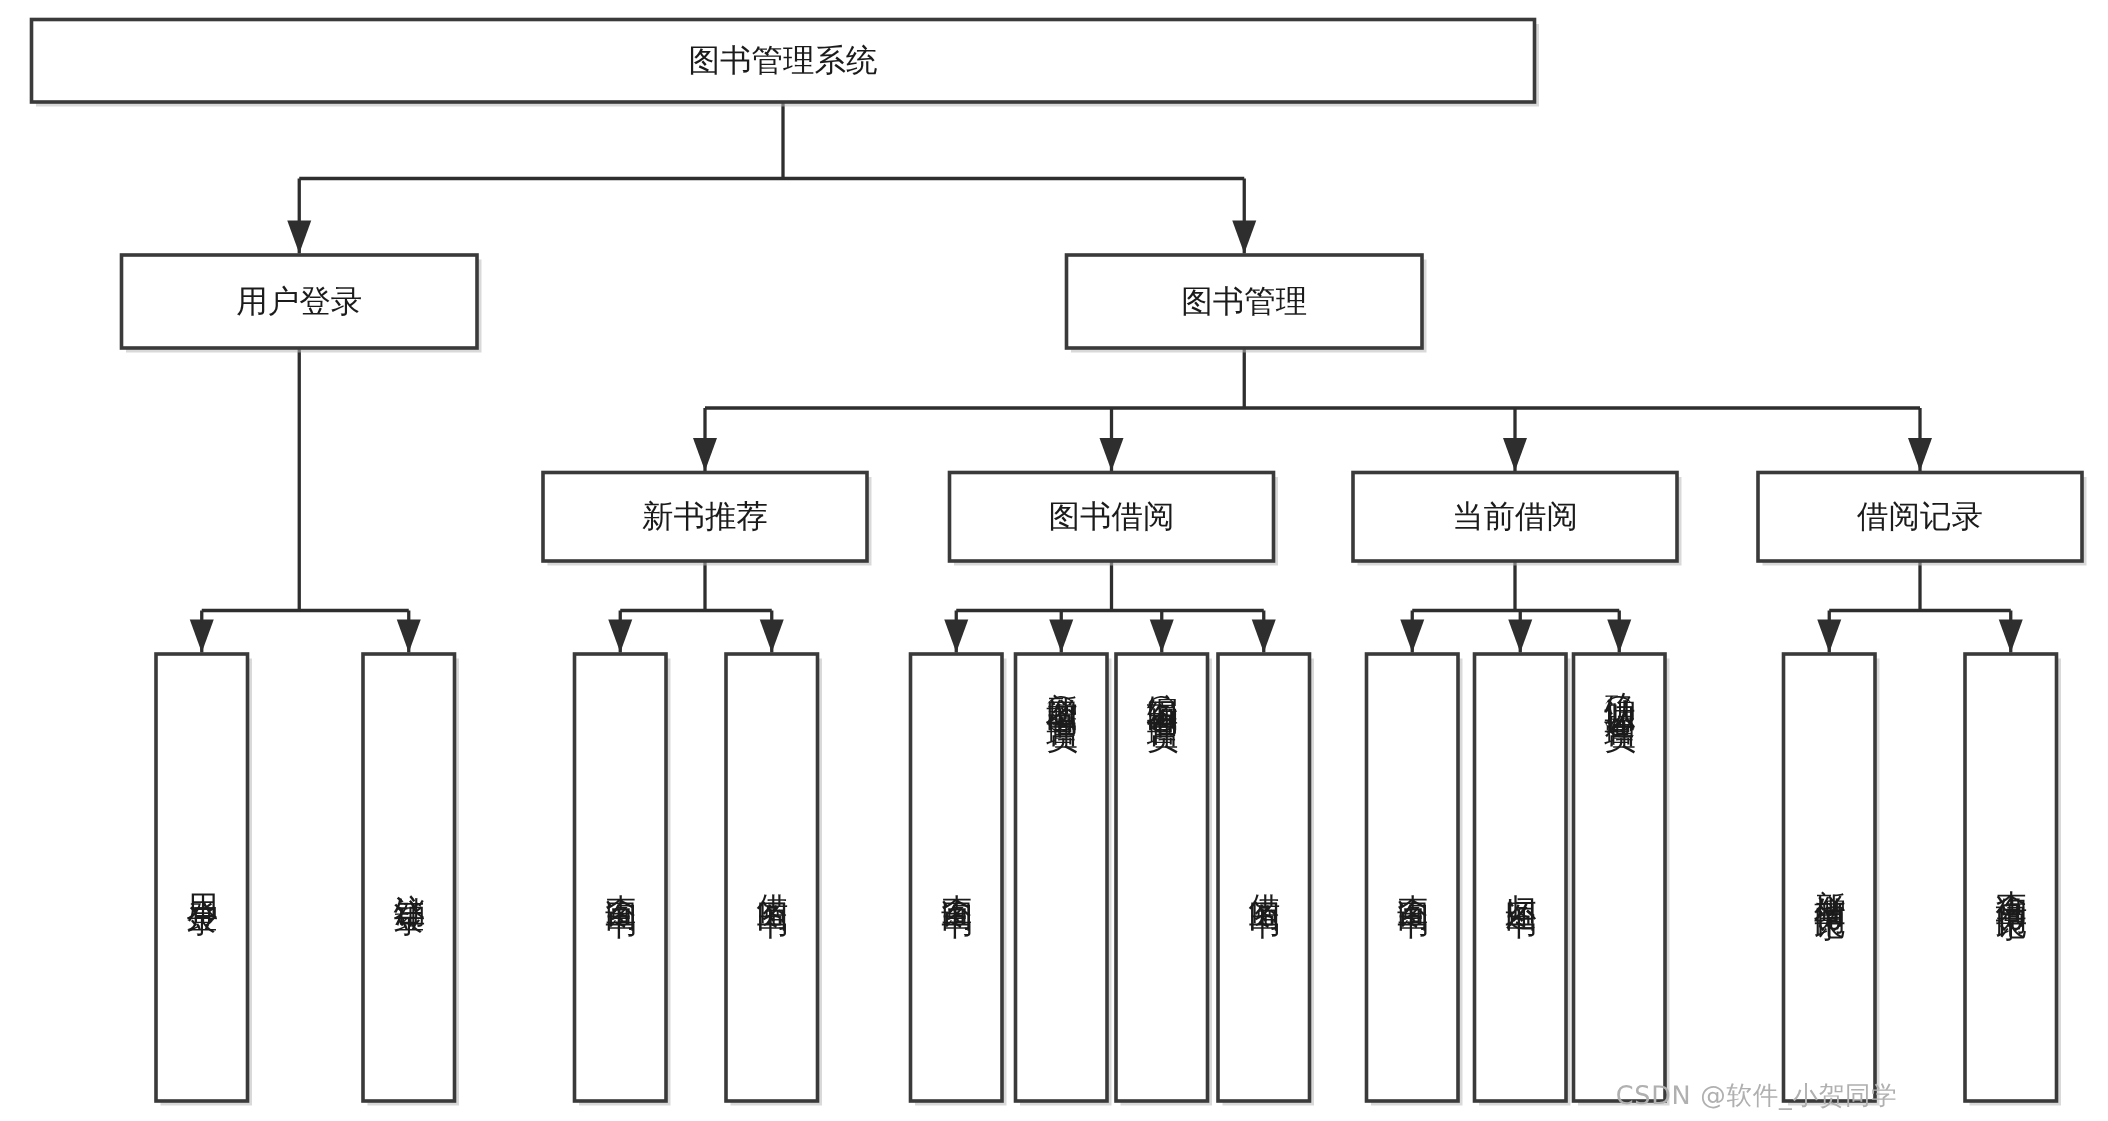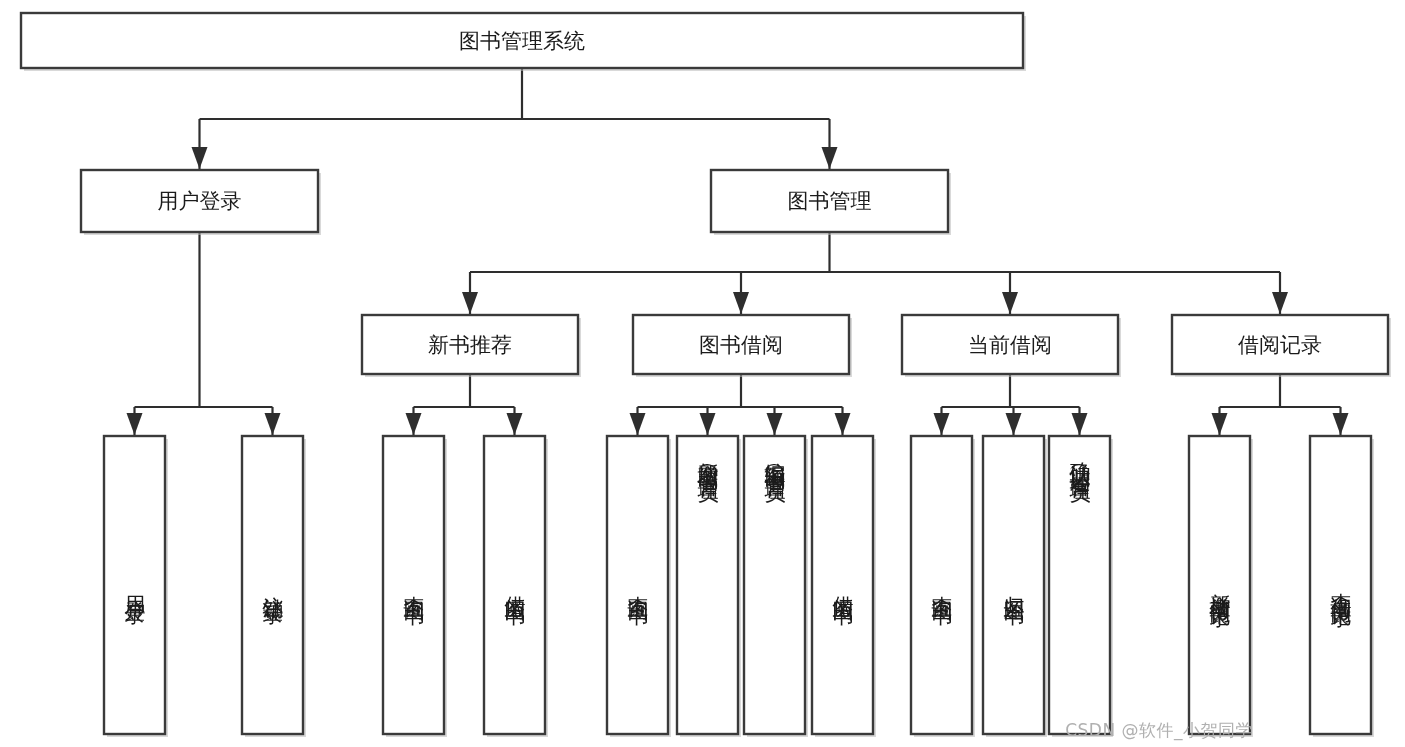--- a/index.html
+++ b/index.html
@@ -63,21 +63,21 @@
     text-orientation: upright;
     font-family: "DejaVu Sans", "Liberation Sans", sans-serif;
     font-size: 21px;
     line-height: 1.0;
     letter-spacing: 3px;
     color: #1b1b1b;
     white-space: nowrap;
   }
   .watermark {
     position: absolute;
-    right: 20px;
+    right: 8px;
     bottom: 5px;
     font-family: "DejaVu Sans", "Liberation Sans", sans-serif;
     font-size: 17px;
     color: #b0b0b0;
     letter-spacing: 0.5px;
     white-space: nowrap;
   }
 </style>
 </head>
 <body>

